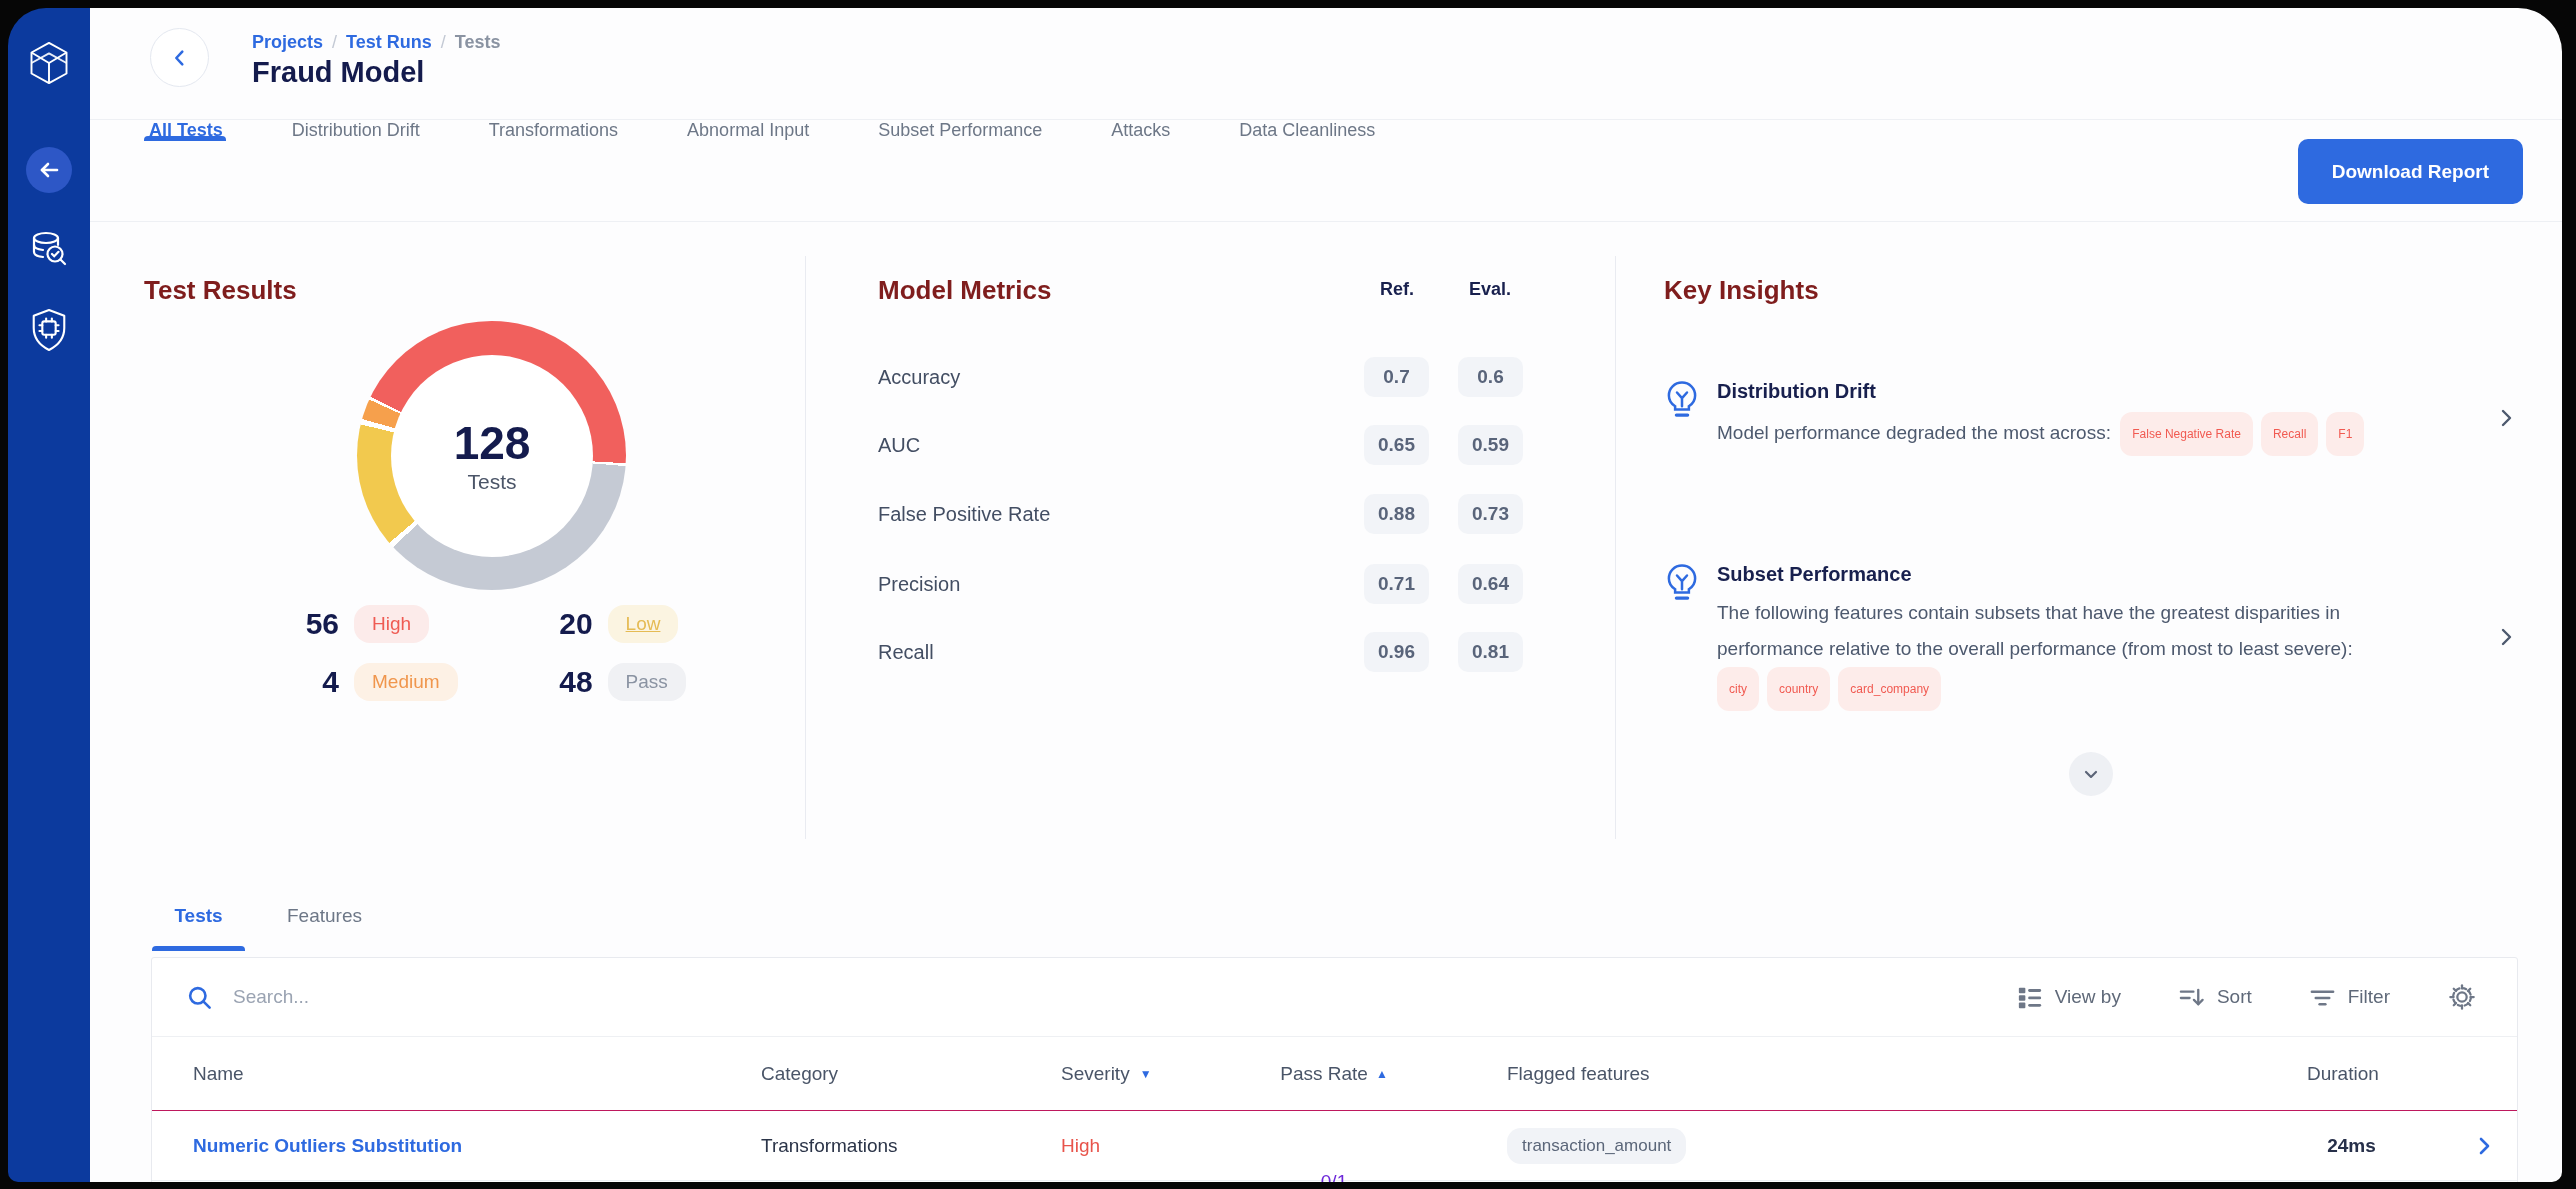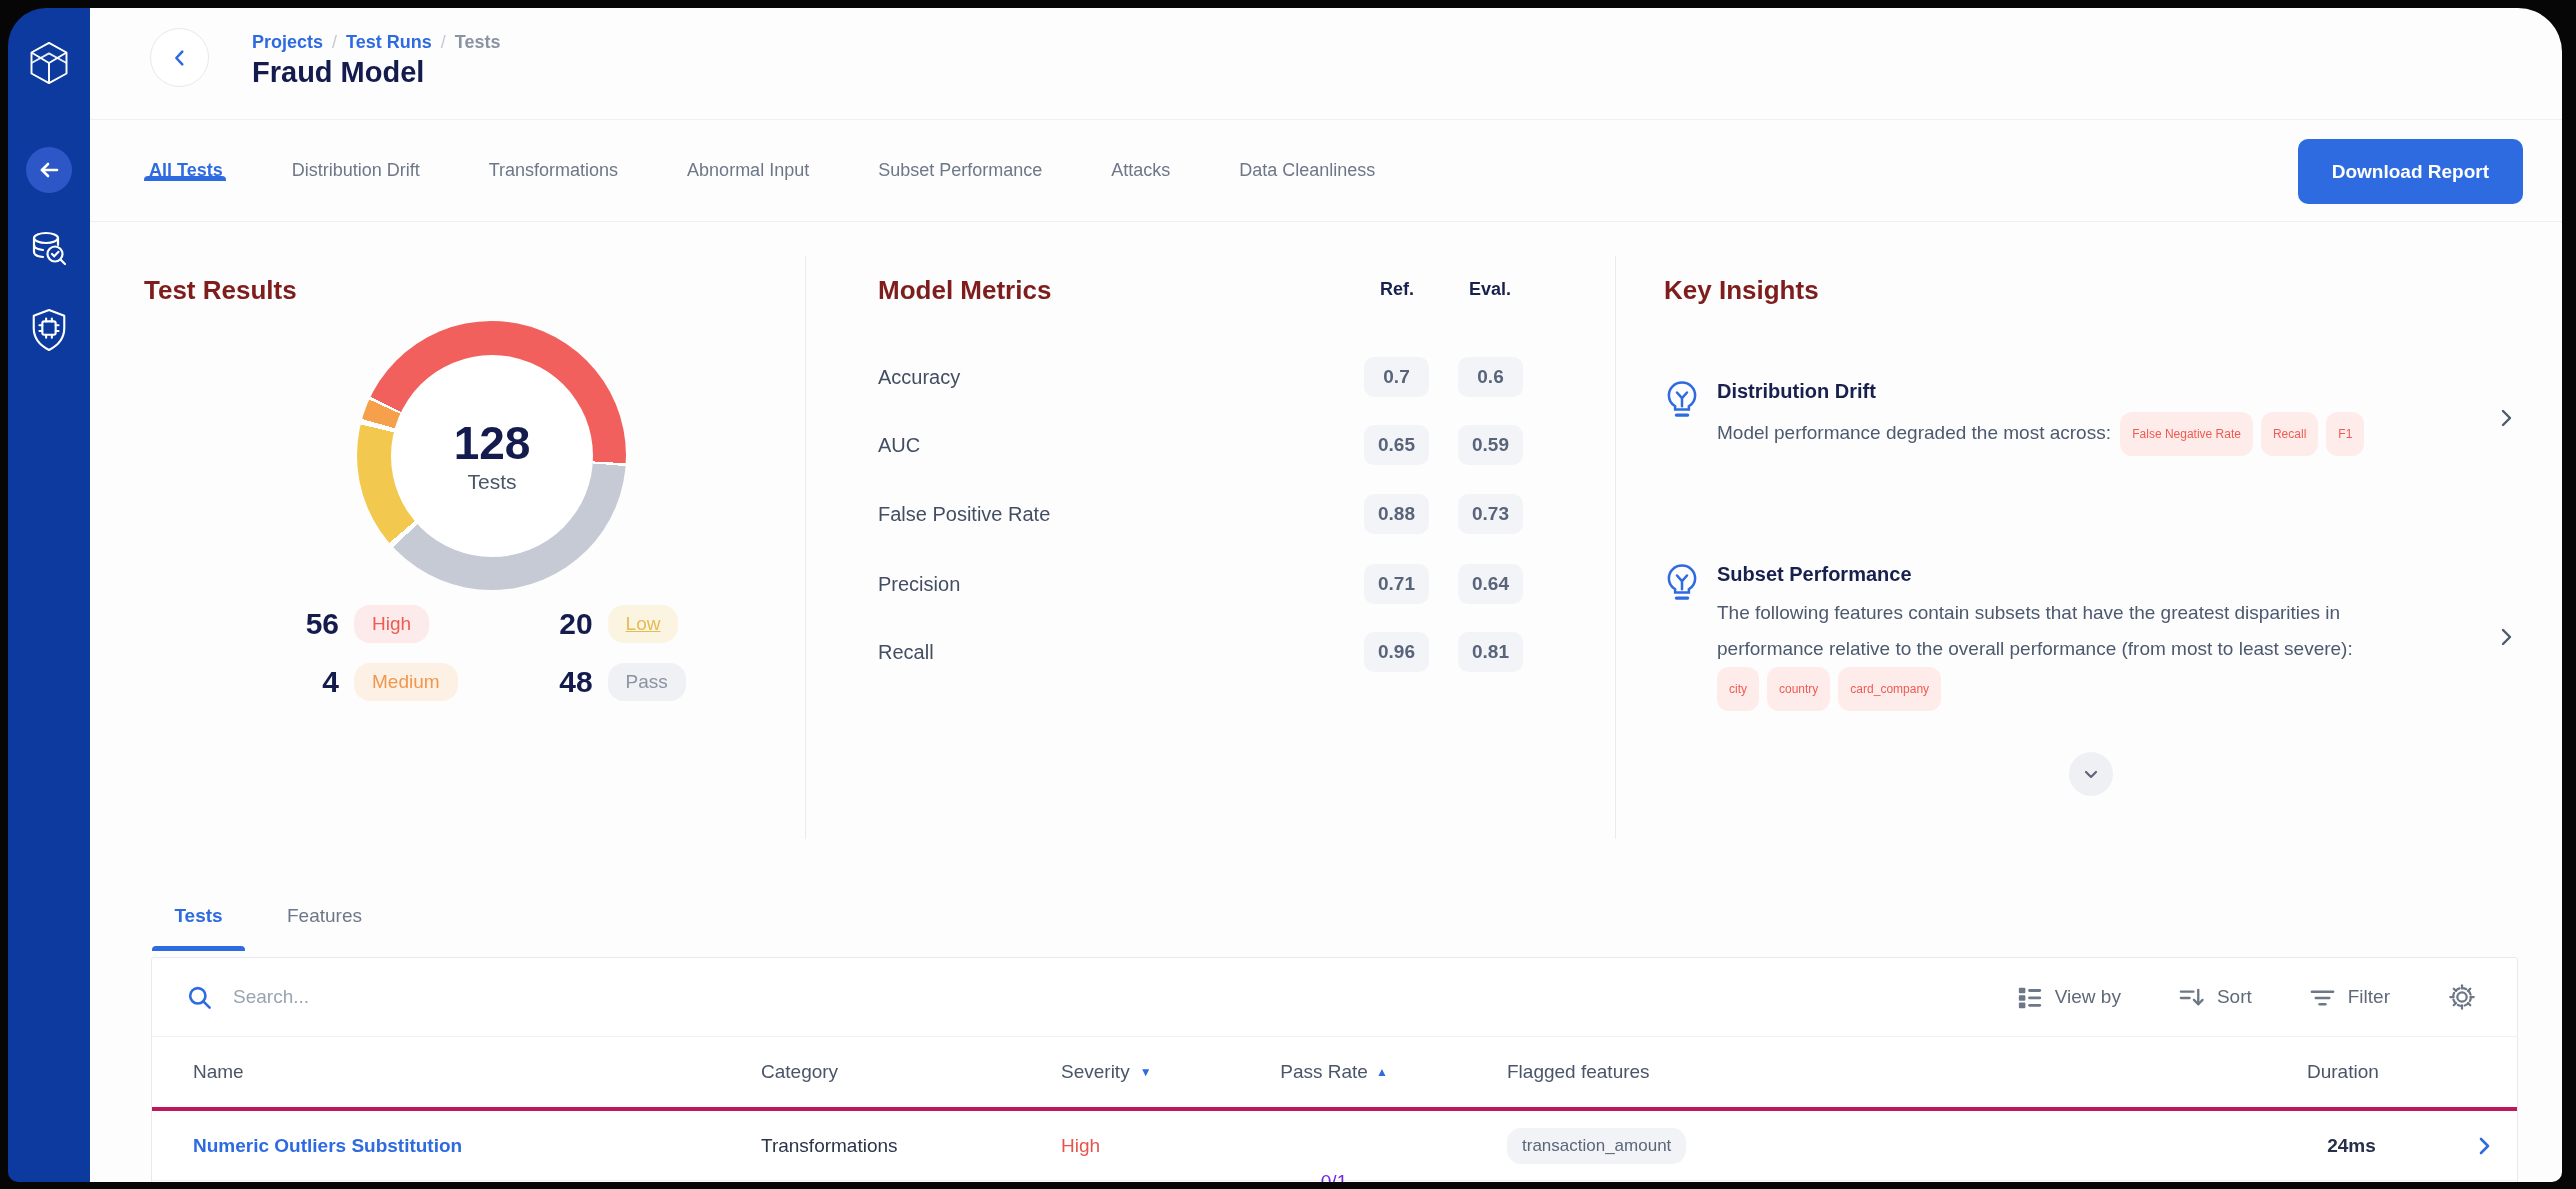--- a/index.html
+++ b/index.html
@@ -20,21 +20,21 @@
   
   .hdr-back{position:absolute;left:60px;top:20px;width:59px;height:59px;border-radius:50%;background:#fff;border:1px solid #e4e8f0;display:flex;align-items:center;justify-content:center;cursor:pointer;}
   .breadcrumb{position:absolute;left:162px;top:24px;font-size:18px;display:flex;gap:9px;align-items:center;}
   .crumb-link{color:#2e6ae0;font-weight:600;cursor:pointer;}
   .crumb-sep{color:#c3c9d4;}
   .crumb-current{color:#8a93a2;font-weight:600;}
   .page-title{position:absolute;left:162px;top:48px;font-size:29px;font-weight:700;color:#141b4d;}
   .hdr-line{position:absolute;left:0;top:111px;width:100%;height:1px;background:#eef0f4;}
 
   
-  .tabbar{position:absolute;left:0;top:112px;width:100%;height:101px;display:flex;align-items:center;padding-left:59px;}
+  .tabbar{position:absolute;left:0;top:112px;width:100%;height:101px;display:flex;align-items:flex-start;padding-left:59px;}
   .tab{display:flex;align-items:center;font-size:18px;color:#6d7787;font-weight:500;margin-right:69px;position:relative;cursor:pointer;white-space:nowrap;}
   .tab.active{color:#2e6ae0;font-weight:700;}
   .tab.active::after{content:"";position:absolute;left:-5px;right:-3px;bottom:0;height:5px;border-radius:4px 4px 0 0;background:#2e6ae0;}
   .tabbar-line{position:absolute;left:0;top:213px;width:100%;height:1px;background:#eef0f4;}
   .dl-btn{position:absolute;right:39px;top:131px;height:65px;padding:0 34px;background:#2e6ae0;border:none;border-radius:10px;color:#fff;font-size:19px;font-weight:700;cursor:pointer;}
 
   
   .divider{position:absolute;top:248px;width:1px;height:583px;background:#e9ebf1;}
   .panel-h{position:absolute;left:0;top:54px;font-size:26px;font-weight:700;color:#7f1d1d;white-space:nowrap;}
 
@@ -79,21 +79,21 @@
   .ltab.active::after{content:"";position:absolute;left:0;right:0;bottom:0;height:5px;border-radius:4px 4px 0 0;background:#2e6ae0;}
 
   
   .tablebox{position:absolute;left:61px;top:949px;width:2367px;height:297px;background:#fff;border:1px solid #e8eaef;border-radius:3px;}
   .searchrow{position:relative;height:79px;border-bottom:1px solid #eef0f3;display:flex;align-items:center;}
   .search-icon{position:absolute;left:34px;display:flex;}
   .search-input{position:absolute;left:79px;width:892px;border:none;outline:none;font-size:19px;color:#39455c;background:transparent;}
   .search-input::placeholder{color:#9aa3b2;}
   .toolbar{position:absolute;right:40px;display:flex;align-items:center;gap:57px;}
   .tool{display:flex;align-items:center;gap:12px;font-size:19px;color:#5f6979;cursor:pointer;white-space:nowrap;}
-  .headrow{position:relative;height:74px;border-bottom:4px solid #be185d;}
+  .headrow{position:relative;height:74px;border-bottom:1px solid #be185d;}
   .datarow{position:relative;height:70px;border-bottom:1px solid #eef0f3;cursor:pointer;}
   .cell{position:absolute;top:50%;transform:translateY(-50%);font-size:19px;white-space:nowrap;}
   .hcell{color:#4a5568;font-weight:500;display:flex;align-items:center;gap:8px;}
   .c-name{left:41px;} .c-cat{left:609px;} .c-sev{left:909px;gap:10px;}
   .c-pr{left:1120px;width:124px;justify-content:center;display:flex;text-align:right;}
   .c-fl{left:1355px;} .c-dur{left:2155px;width:89px;text-align:center;}
   .c-chev{left:2320px;display:flex;}
   .sort-tri{font-size:12px;color:#2e6ae0;}
   .link-name{color:#2e6ae0;font-weight:600;}
   .cat-txt{color:#2b3448;}

